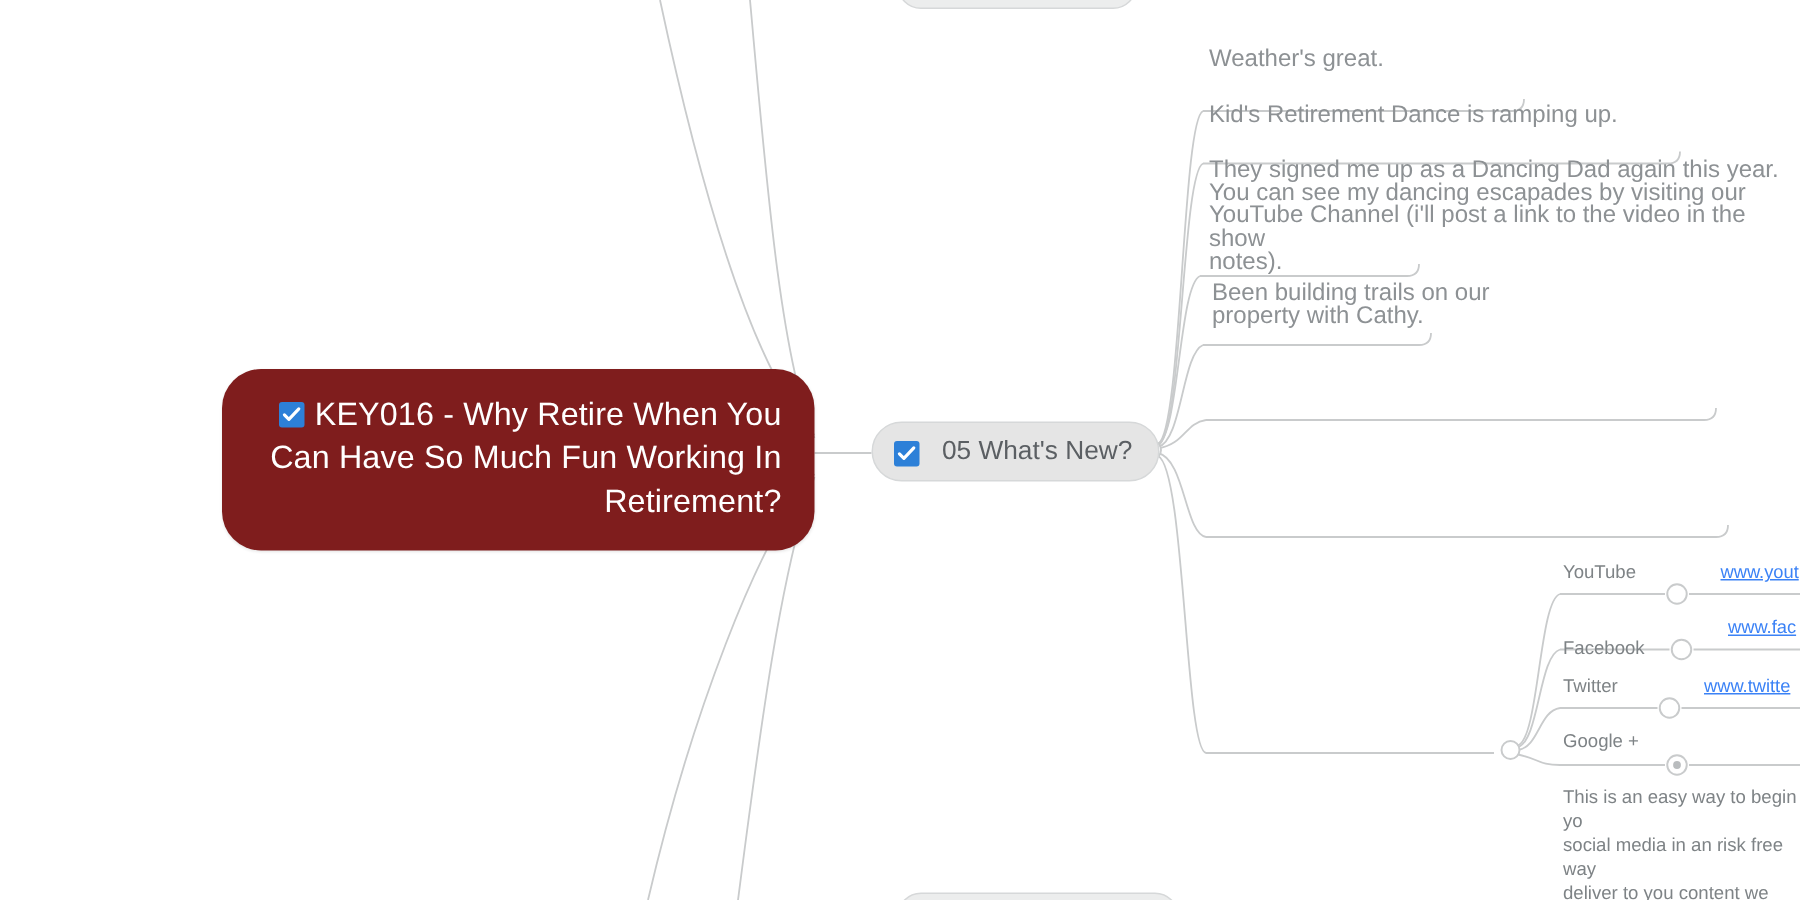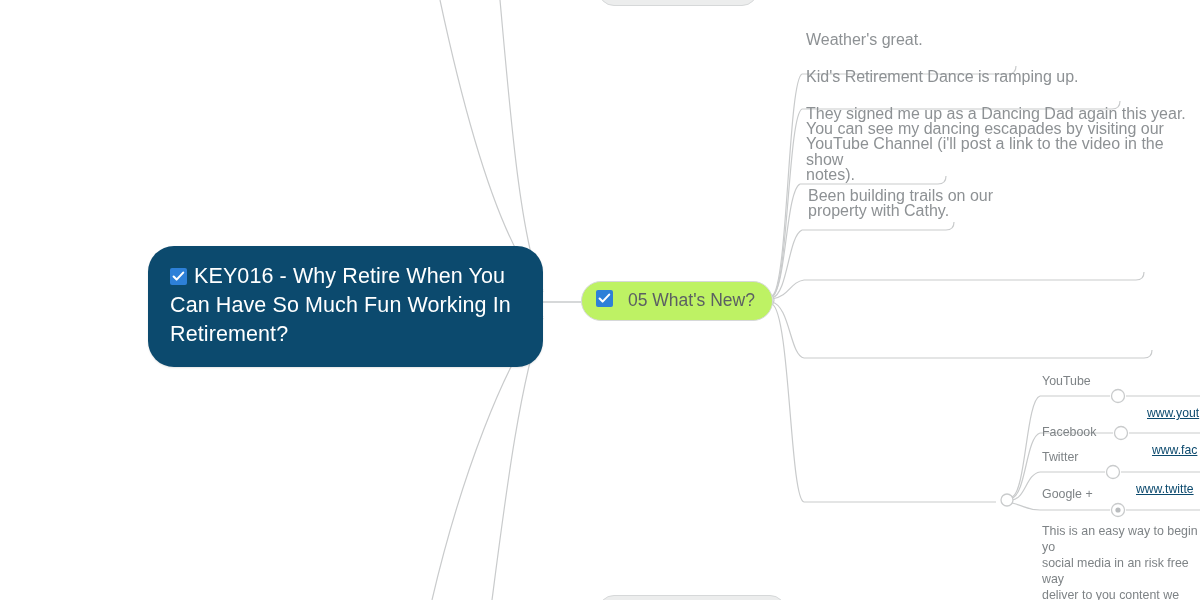--- a/index.html
+++ b/index.html
@@ -25,26 +25,26 @@
   }
 
   
   .root-node {
     position: absolute;
     left: 148px;
     top: 246px;
     width: 395px;
     box-sizing: border-box;
     padding: 16px 22px 18px 22px;
-    background: #0c4a6e;
+    background: #7f1d1d;
     border-radius: 26px;
     color: #ffffff;
     font-size: 21.5px;
     line-height: 29px;
-    text-align: left;
+    text-align: right;
     letter-spacing: 0.1px;
     box-shadow: 0 1px 2px rgba(0,0,0,0.10);
   }
   .root-node .rtext { display: inline; }
 
   
   .cbox {
     display: inline-block;
     width: 17px;
     height: 17px;
@@ -55,24 +55,24 @@
     position: relative;
   }
   .cbox svg { position: absolute; left: 2px; top: 2px; }
 
   
   .pill-node {
     position: absolute;
     left: 581px;
     top: 281px;
     display: flex;
-    align-items: flex-start;
+    align-items: flex-end;
     gap: 8px;
     padding: 8px 17px 9px 14px;
-    background: #bef264;
+    background: #e5e5e5;
     border: 1px solid #d6d8d9;
     border-radius: 22px;
     color: #5b5f63;
     font-size: 17.5px;
     line-height: 21px;
     white-space: nowrap;
   }
 
   
   .leaf {
@@ -84,26 +84,25 @@
   }
   .leaf-sm {
     position: absolute;
     color: #7e8386;
     font-size: 12.4px;
     line-height: 16px;
     white-space: pre-line;
   }
   .link-text {
     position: absolute;
-    color: #0c4a6e;
+    color: #3b82f6;
     font-size: 12.2px;
     line-height: 16px;
     text-decoration: underline;
     white-space: nowrap;
-    margin-top: 32px;
   }
 
   
   .ghost-node {
     position: absolute;
     background: #eceded;
     border: 1px solid #d6d8d9;
     border-radius: 22px;
   }
 </style>

